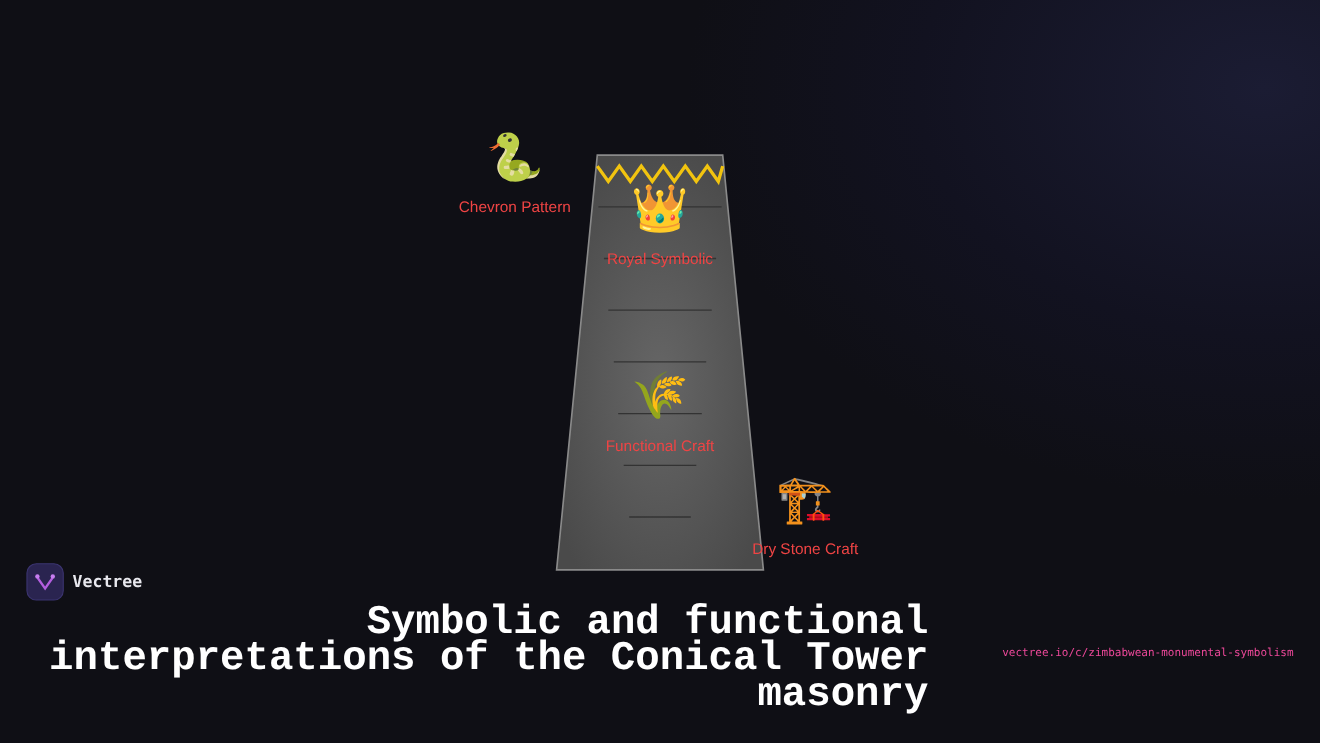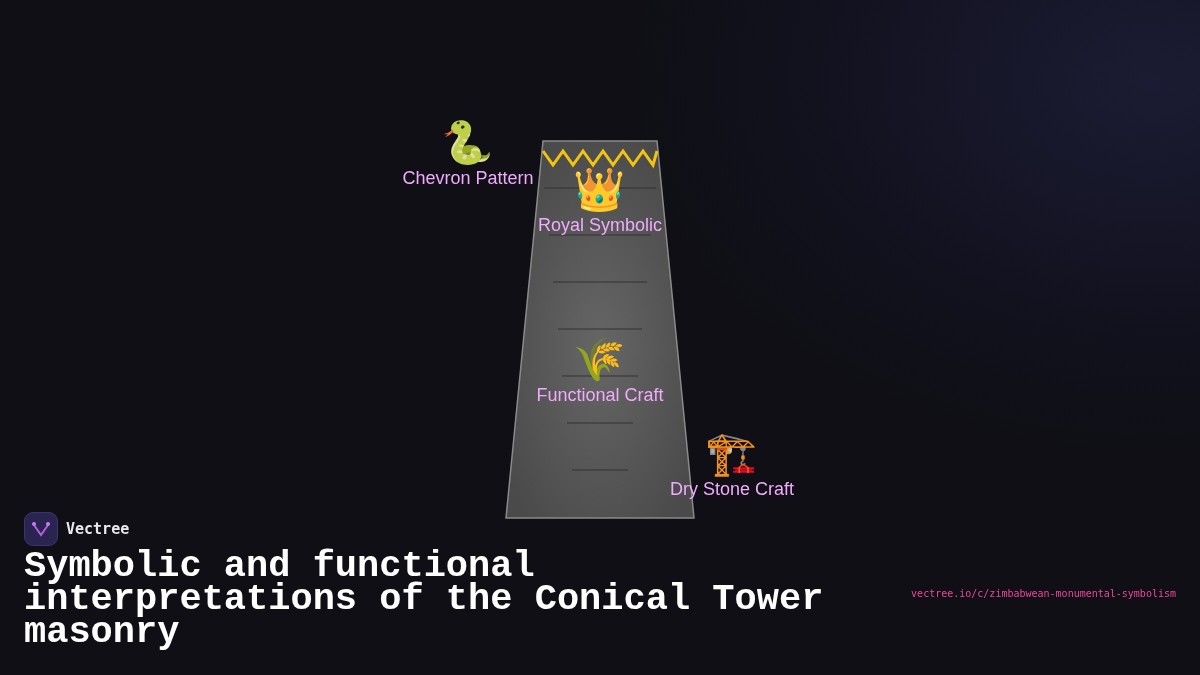--- a/index.html
+++ b/index.html
@@ -6,27 +6,27 @@
   body {
     width:1200px; height:675px; overflow:hidden; position:relative;
     background: radial-gradient(ellipse 700px 500px at 1150px 80px, #1b1c33 0%, #121220 45%, #0f0f15 75%), #0f0f14;
     font-family: "Liberation Sans", sans-serif;
     color:#fff;
   }
   .stage { position:absolute; left:0; top:0; width:1200px; height:675px; }
   svg.tower { position:absolute; left:0; top:0; }
   .marker { position:absolute; text-align:center; transform:translateX(-50%); }
   .marker .emoji { font-size:42px; line-height:46px; display:block; }
-  .marker .label { font-size:18px; color:#f0abfc; white-space:nowrap; display:block; margin-top:2px; }
+  .marker .label { font-size:14px; color:#ef4444; white-space:nowrap; display:block; margin-top:14px; }
   .brand { position:absolute; left:24px; top:512px; display:flex; align-items:center; gap:8px; }
   .brand .logo { width:34px; height:34px; border-radius:9px; background:#2a2450; border:1px solid #3b3470;
     display:flex; align-items:center; justify-content:center; box-sizing:border-box; }
   .brand .name { font-family:"DejaVu Sans Mono", monospace; font-weight:bold; font-size:15px; color:#e8e8ee; }
   .title { position:absolute; left:24px; top:550px; width:820px;
-    font-family:"Liberation Mono", monospace; font-weight:bold; font-size:37px; line-height:33px; color:#fff; margin:0; }
+    font-family:"Liberation Mono", monospace; font-weight:bold; font-size:37px; line-height:33px; color:#fff; margin:0;text-align:right; }
   .url { position:absolute; right:24px; top:588px; font-family:"DejaVu Sans Mono", monospace; font-size:10px; color:#ec4899; }
 </style>
 </head>
 <body>
 
 <div class="stage">
   <svg class="tower" width="1200" height="675">
     <defs>
       <radialGradient id="tg" cx="50%" cy="55%" r="60%">
         <stop offset="0%" stop-color="#666"></stop>

